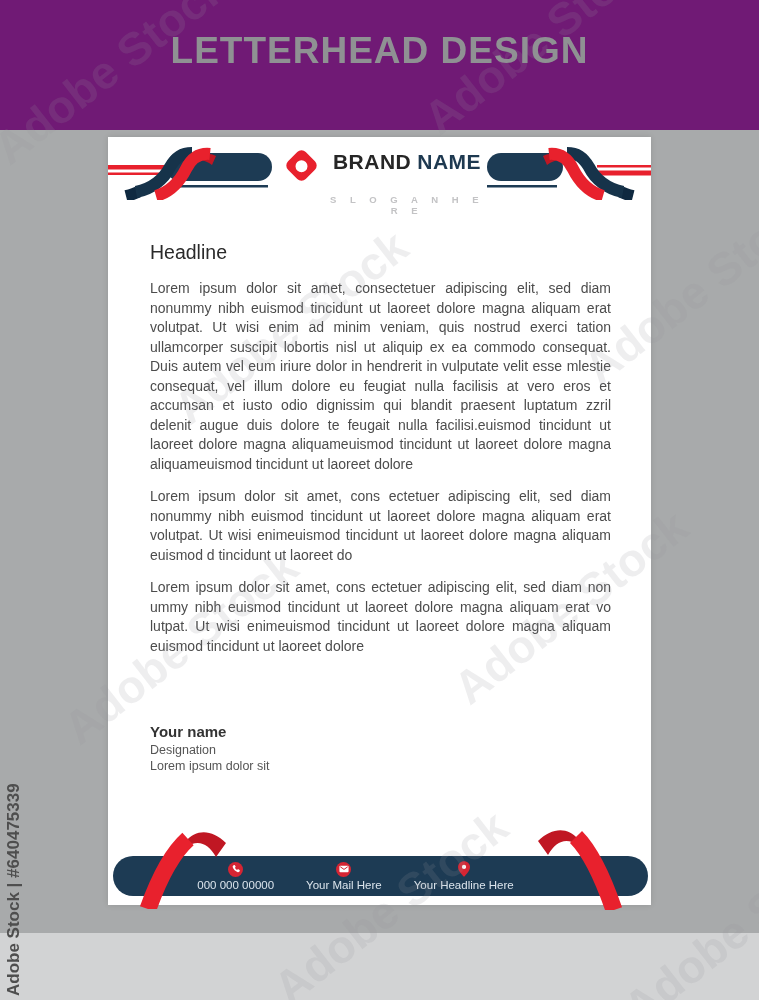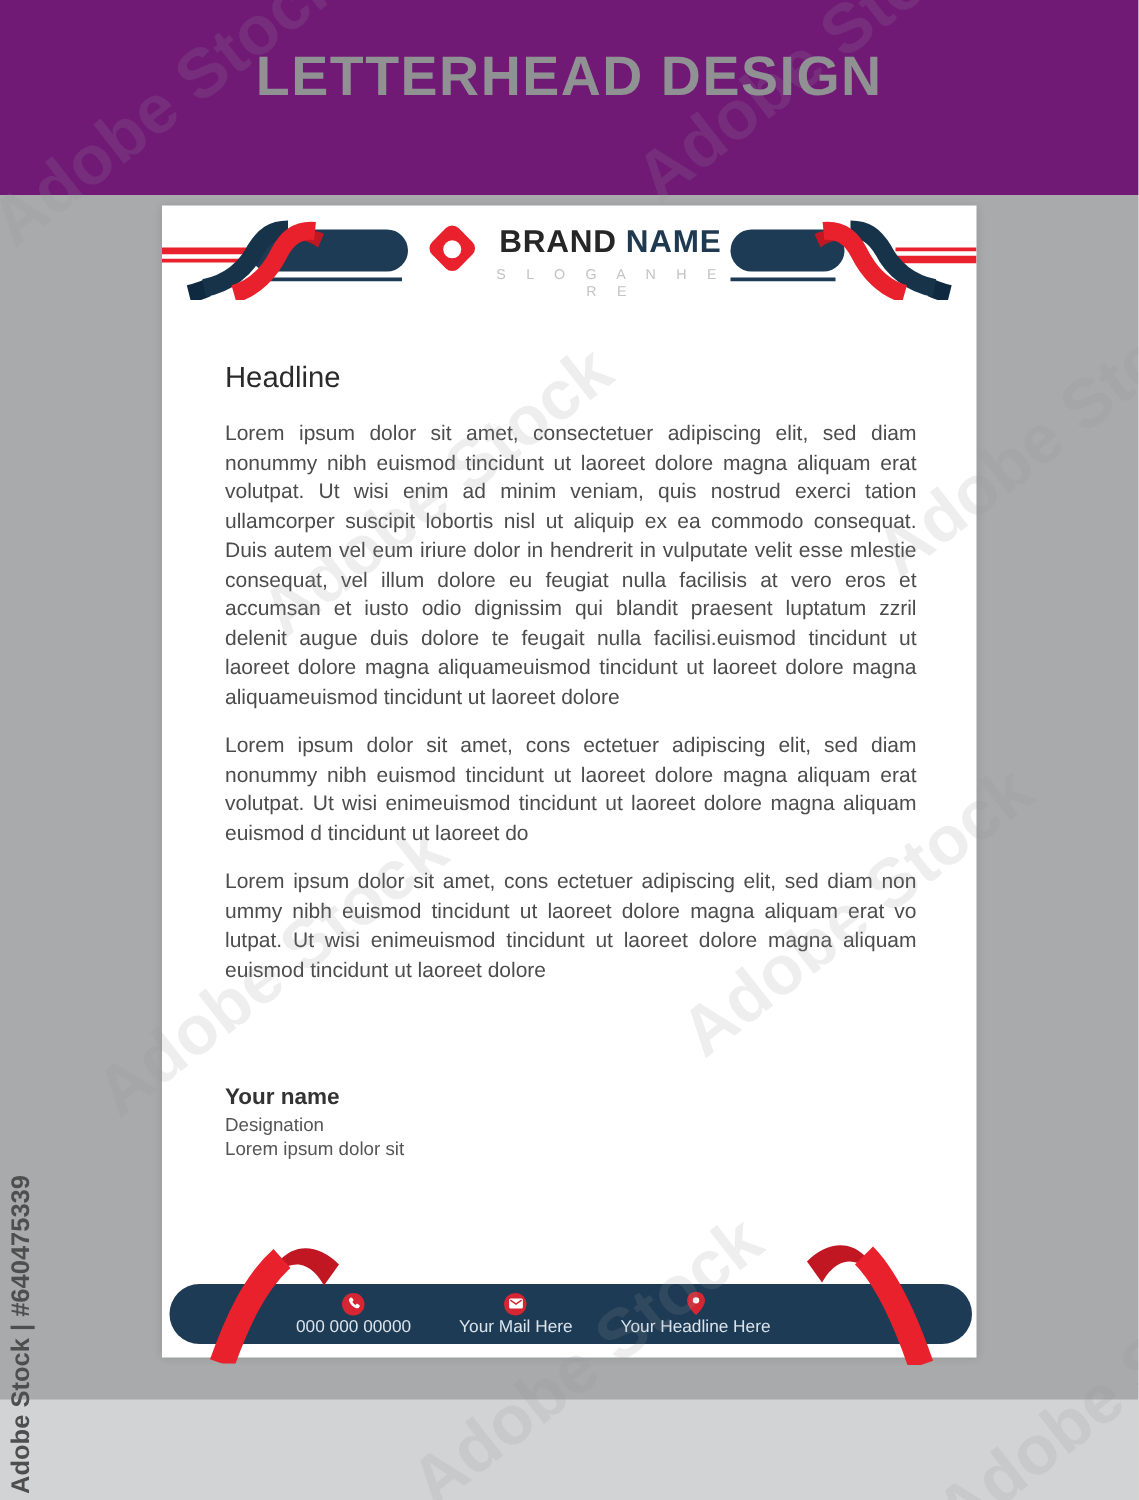--- a/index.html
+++ b/index.html
@@ -20,21 +20,21 @@
   .orn{position:absolute;top:8px;width:170px;height:55px;}
   .orn-left{left:0;}
   .orn-right{left:373px;}
   .logo-diamond{position:absolute;left:181px;top:16px;width:25px;height:25px;background:#e8212d;
     border-radius:6px;transform:rotate(45deg);}
   .logo-diamond .hole{position:absolute;left:6.5px;top:6.5px;width:12px;height:12px;background:#ffffff;border-radius:50%;}
   .brand-block{position:absolute;left:214px;top:13px;width:170px;text-align:center;}
   .brand-line{font-size:21px;font-weight:800;letter-spacing:0.5px;white-space:nowrap;}
   .brand-primary{color:#262626;}
   .brand-secondary{color:#1e3950;margin-left:6px;}
-  .brand-slogan{margin-top:4px;font-size:9.5px;letter-spacing:5.5px;color:#c3c3c5;font-weight:400;}
+  .brand-slogan{margin-top:20px;font-size:9.5px;letter-spacing:5.5px;color:#c3c3c5;font-weight:700;}
 
   
   .content{position:absolute;left:0;top:0;width:543px;padding:104px 40px 0 42px;box-sizing:border-box;color:#4c4c4c;}
   .date-line{font-size:14px;color:#3e3e3e;margin:0 0 12px 0;}
   .headline{font-size:19.5px;font-weight:400;color:#2a2a2a;margin:0 0 15px 0;}
   .para{font-size:14px;line-height:19.5px;text-align:justify;margin:0 0 13px 0;color:#4c4c4c;}
 
   .signature{position:absolute;left:42px;top:586px;}
   .sig-name{font-size:15px;font-weight:700;color:#333333;margin:0 0 3px 0;}
   .sig-designation{font-size:12.5px;color:#555555;margin:0 0 2px 0;}

